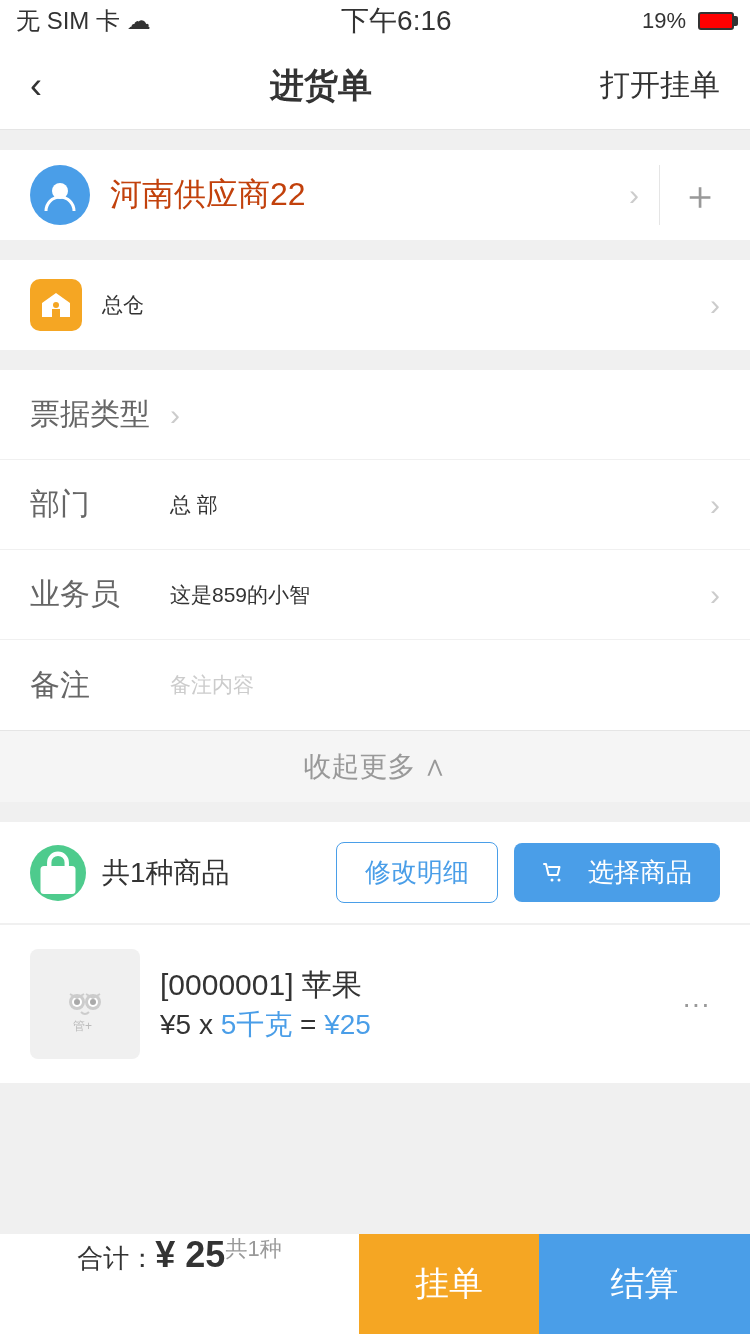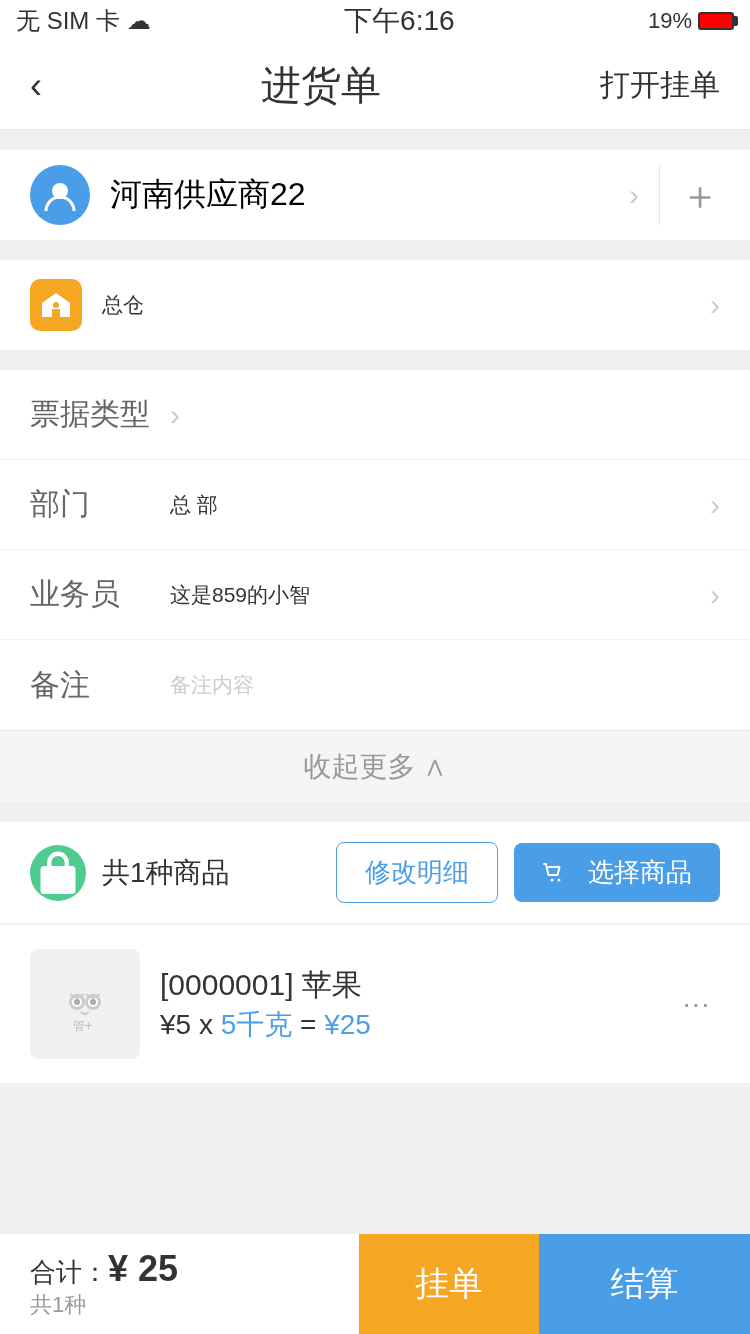--- a/index.html
+++ b/index.html
@@ -19,40 +19,40 @@
       background: #fff;
       display: flex;
       align-items: center;
       justify-content: space-between;
       padding: 0 16px;
       font-size: 24px;
       color: #333;
     }
     .status-left { display: flex; align-items: center; gap: 8px; }
     .status-center { font-size: 28px; font-weight: 500; }
-    .status-right { display: flex; align-items: center; gap: 6px; font-size: 22px; }
+    .status-right { display: flex; align-items: center; gap: 12px; font-size: 22px; }
 
     
     .nav-bar {
       height: 88px;
       background: #fff;
       display: flex;
       align-items: center;
       justify-content: space-between;
       padding: 0 30px;
       border-bottom: 1px solid #e5e5e5;
     }
     .nav-back {
       font-size: 36px;
       color: #333;
       cursor: pointer;
     }
     .nav-title {
-      font-size: 40px;
-      font-weight: 400;
+      font-size: 34px;
+      font-weight: 700;
       color: #333;
     }
     .nav-action {
       font-size: 30px;
       color: #333;
     }
 
     
     .section-gap {
       height: 20px;
@@ -78,21 +78,21 @@
       display: flex;
       align-items: center;
       justify-content: center;
       margin-right: 20px;
       flex-shrink: 0;
     }
     .supplier-avatar svg { width: 36px; height: 36px; }
     .supplier-name {
       flex: 1;
       font-size: 32px;
-      color: #000000;
+      color: #c2410c;
     }
     .chevron-icon {
       color: #ccc;
       font-size: 30px;
     }
     .divider-v {
       width: 1px;
       height: 60px;
       background: #e5e5e5;
       margin: 0 20px;
@@ -257,21 +257,20 @@
       left: 0;
       width: 750px;
       height: 100px;
       display: flex;
       align-items: stretch;
     }
     .total-section {
       flex: 1;
       background: #fff;
       display: flex;
-      flex-direction: column;
       justify-content: center;
       padding: 0 30px;
     }
     .total-label {
       font-size: 26px;
       color: #333;
     }
     .total-amount {
       font-size: 36px;
       font-weight: 600;

